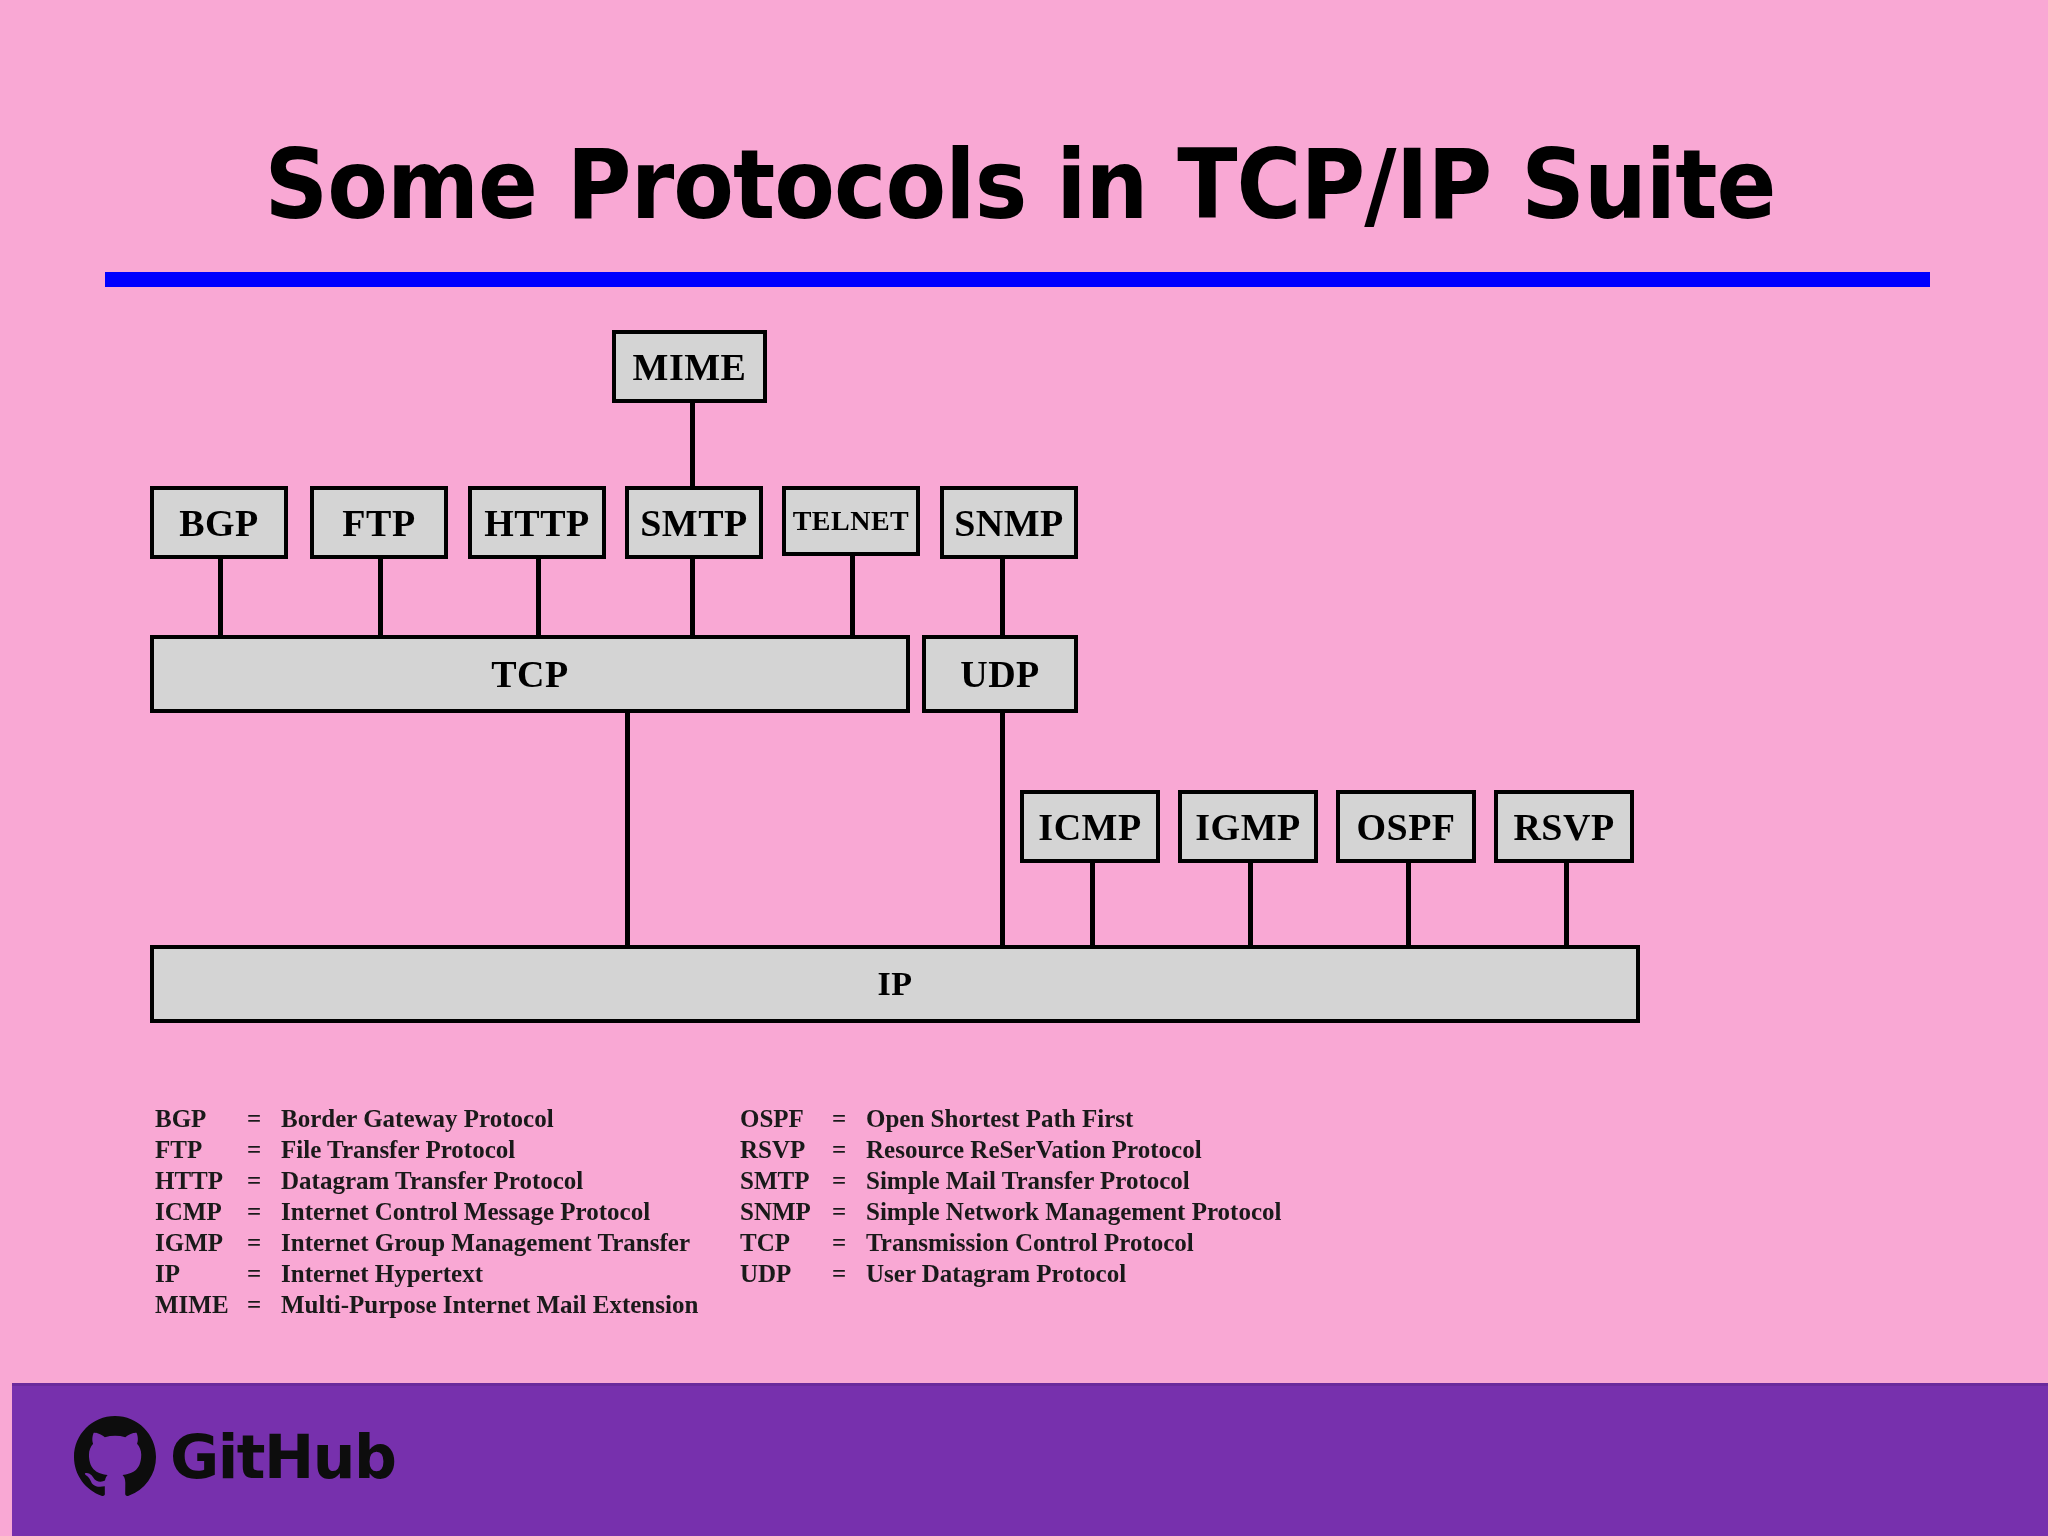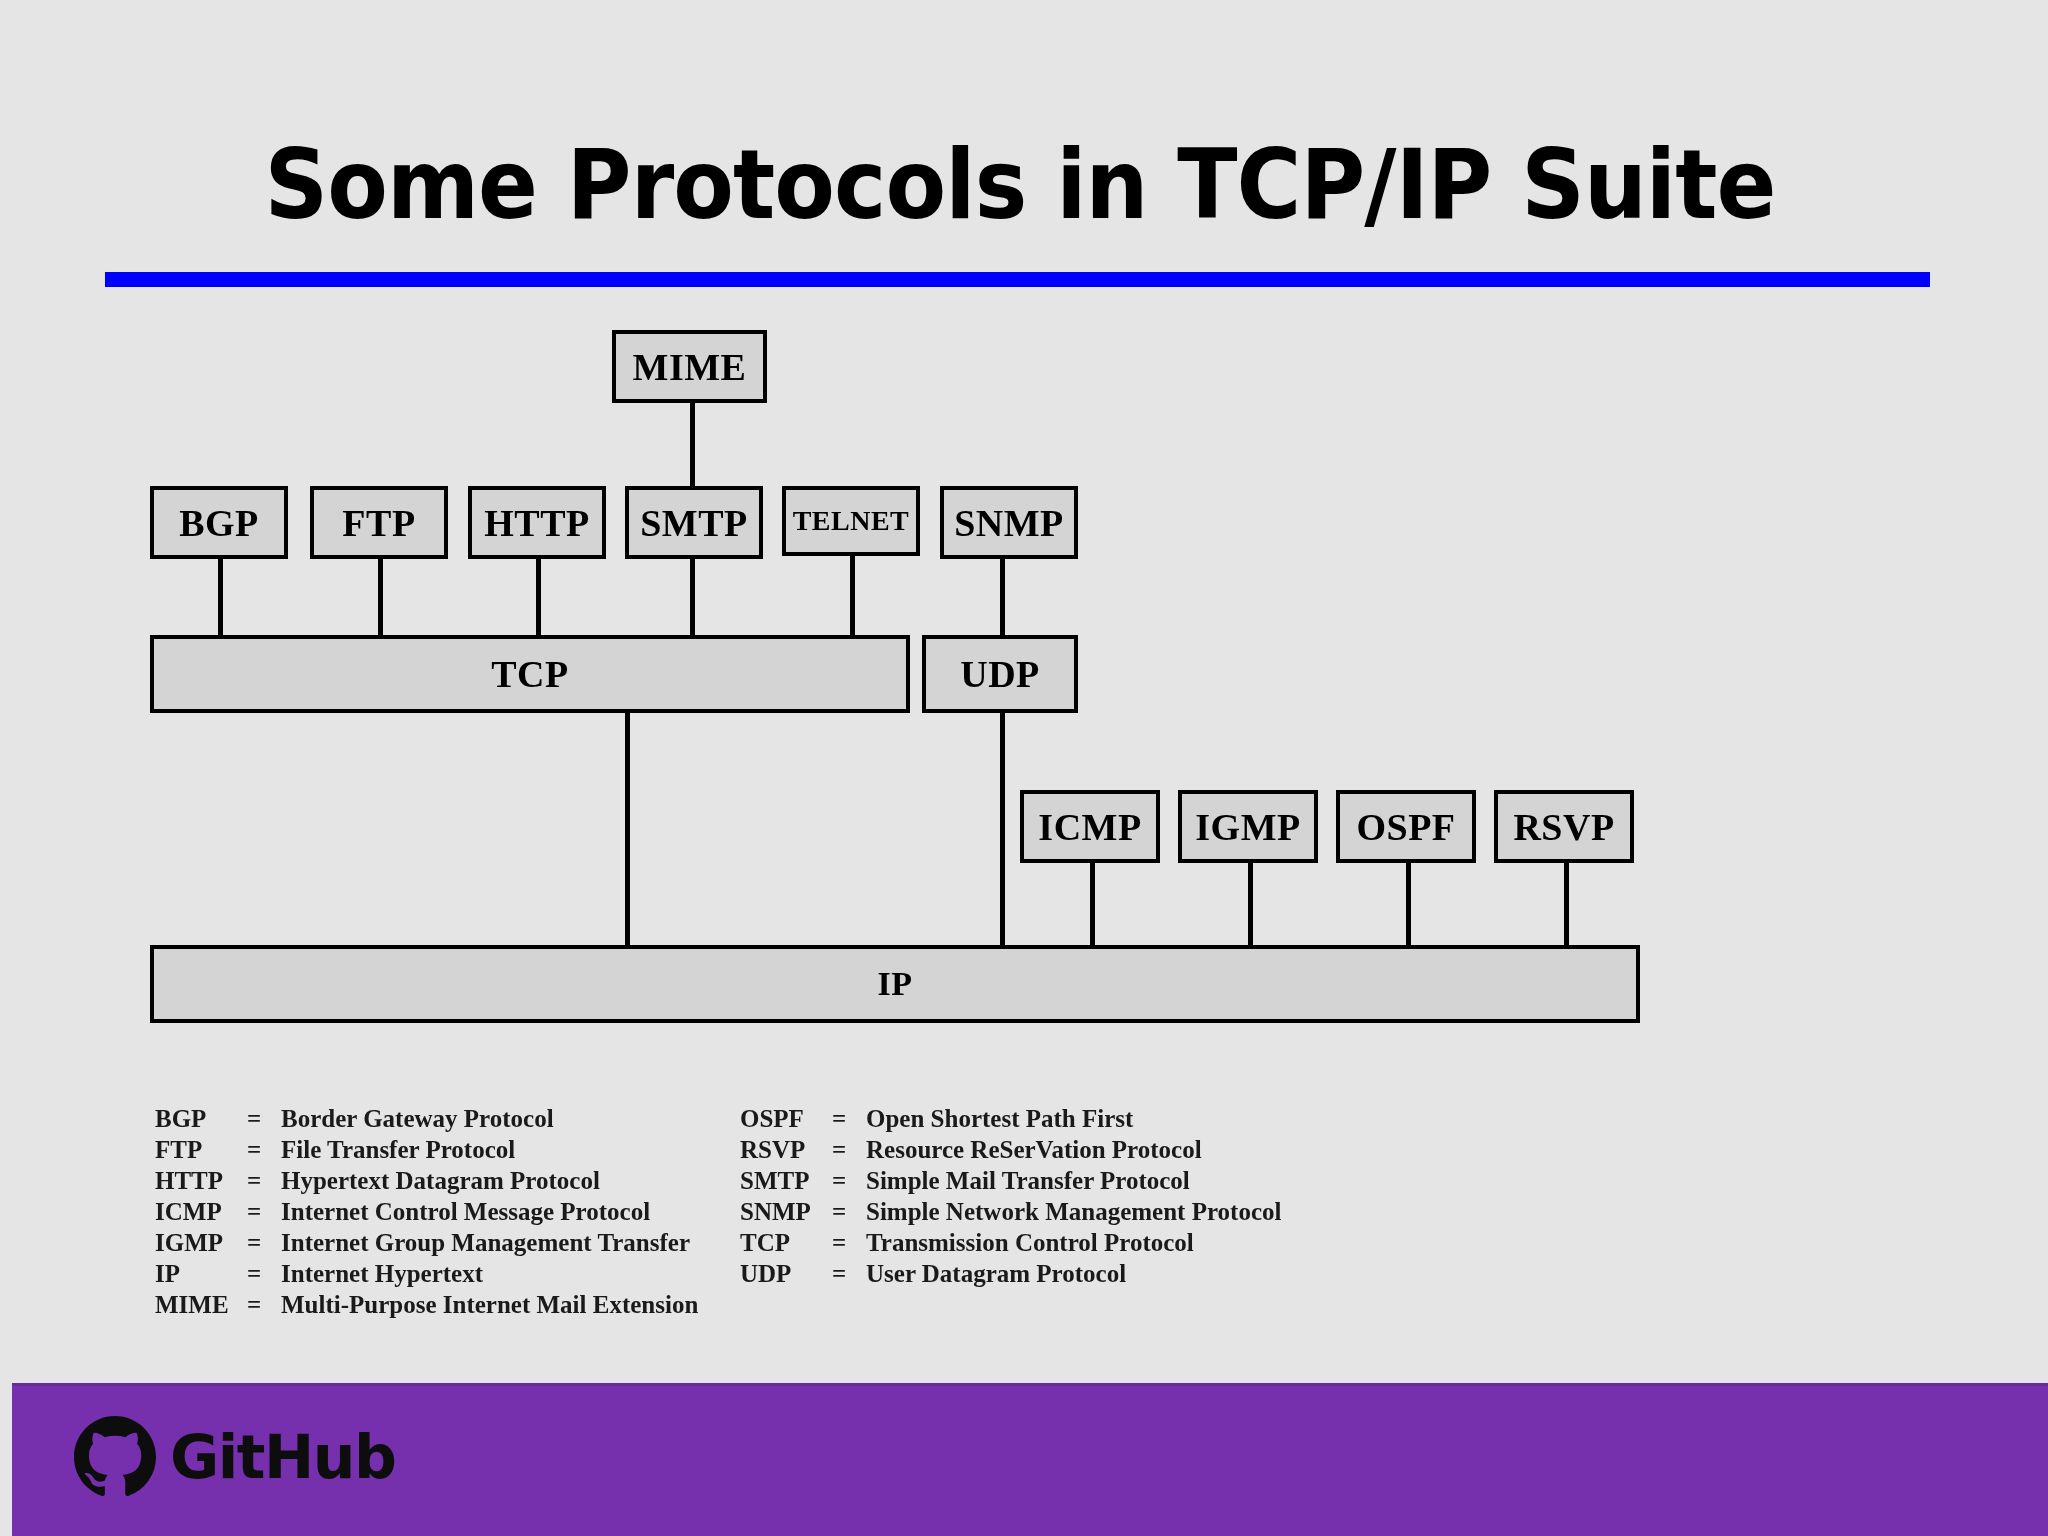--- a/index.html
+++ b/index.html
@@ -100,21 +100,21 @@
     font-weight:bold;
     font-size:60px;
     color:#0d0d0d;
     letter-spacing:-1.5px;
     line-height:1;
   }
 </style>
 </head>
 <body style="background: rgb(255, 255, 255);">
 
-<div id="slide" style="background: #e5e5e5;">
+<div id="slide" style="background: #f9a8d4;">
 
   <div id="title">Some Protocols in TCP/IP Suite</div>
   <div id="title-rule" style="background: rgb(0, 0, 255);"></div>
 
   <div id="diagram">
       <div class="conn" style="left: 690px; top: 403px; height: 85px; background: rgb(0, 0, 0);"></div>
       <div class="conn" style="left: 218px; top: 559px; height: 78px; background: rgb(0, 0, 0);"></div>
       <div class="conn" style="left: 378px; top: 559px; height: 78px; background: rgb(0, 0, 0);"></div>
       <div class="conn" style="left: 536px; top: 559px; height: 78px; background: rgb(0, 0, 0);"></div>
       <div class="conn" style="left: 690px; top: 559px; height: 78px; background: rgb(0, 0, 0);"></div>
@@ -178,21 +178,21 @@
           <span class="legend-full">Border Gateway Protocol</span>
         </div>
         <div class="legend-row">
           <span class="legend-abbr">FTP</span>
           <span class="legend-eq">=</span>
           <span class="legend-full">File Transfer Protocol</span>
         </div>
         <div class="legend-row">
           <span class="legend-abbr">HTTP</span>
           <span class="legend-eq">=</span>
-          <span class="legend-full">Hypertext Datagram Protocol</span>
+          <span class="legend-full">Datagram Transfer Protocol</span>
         </div>
         <div class="legend-row">
           <span class="legend-abbr">ICMP</span>
           <span class="legend-eq">=</span>
           <span class="legend-full">Internet Control Message Protocol</span>
         </div>
         <div class="legend-row">
           <span class="legend-abbr">IGMP</span>
           <span class="legend-eq">=</span>
           <span class="legend-full">Internet Group Management Transfer</span>

